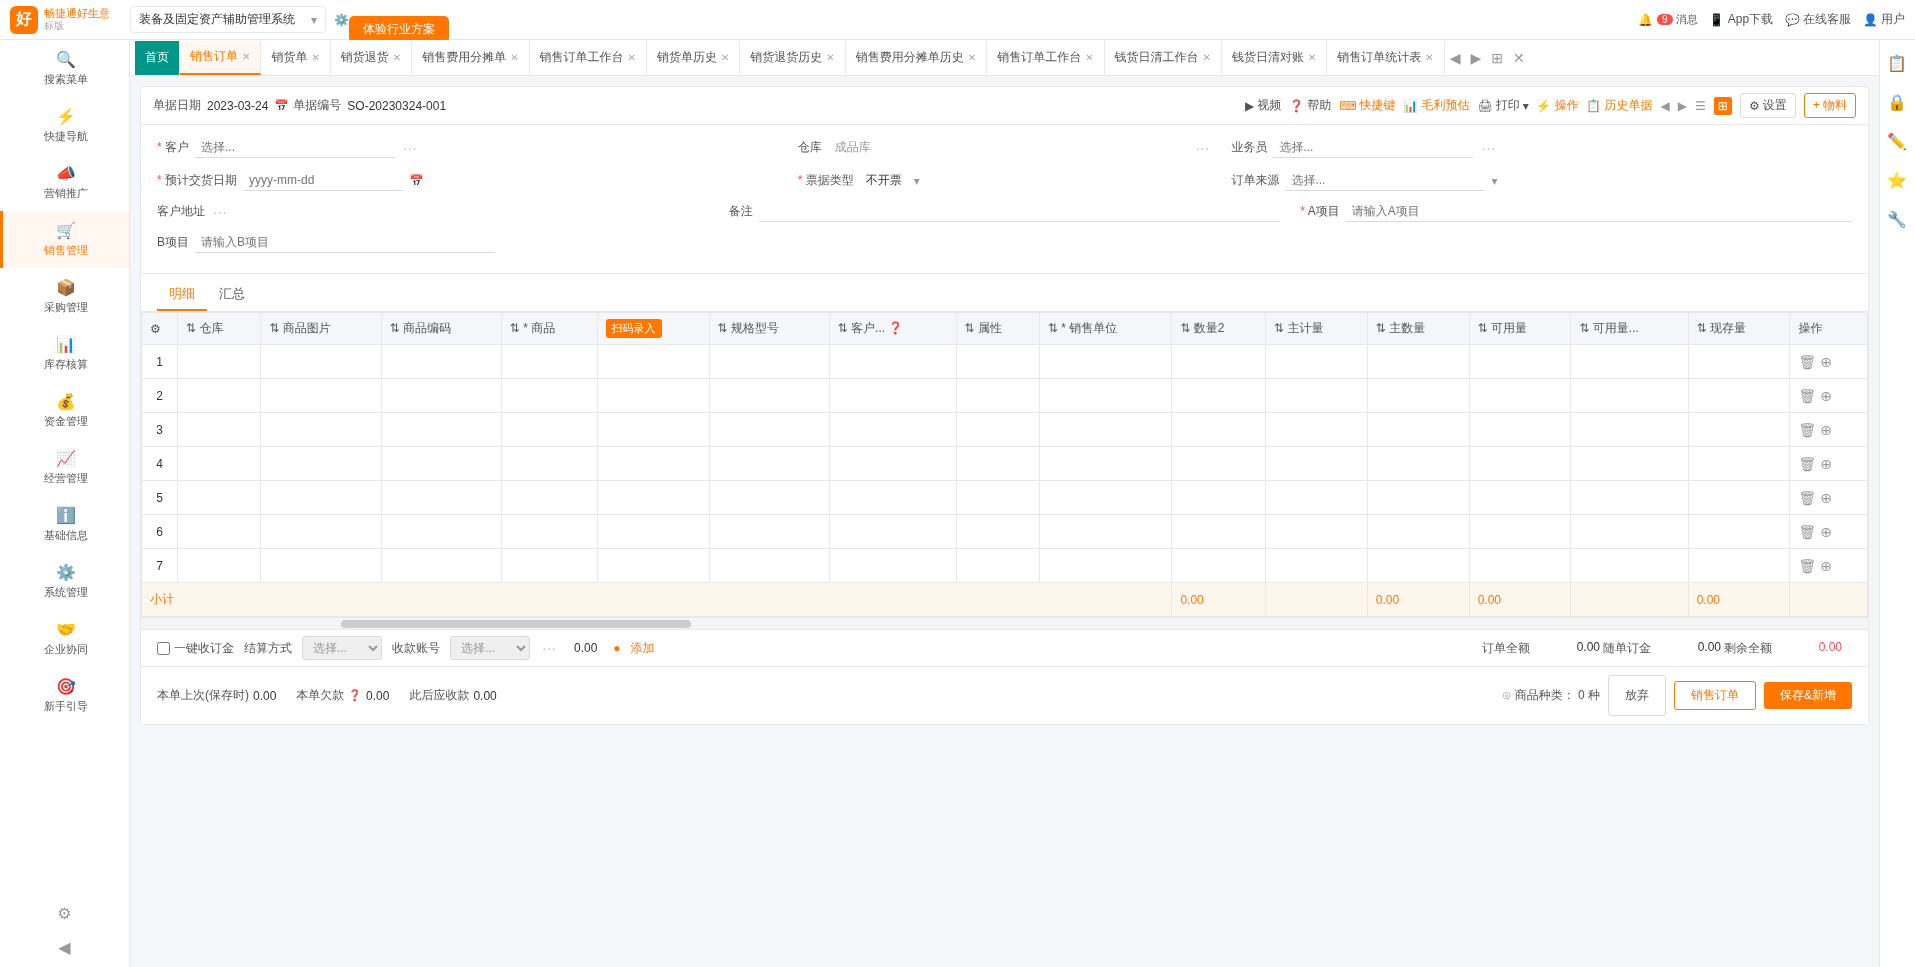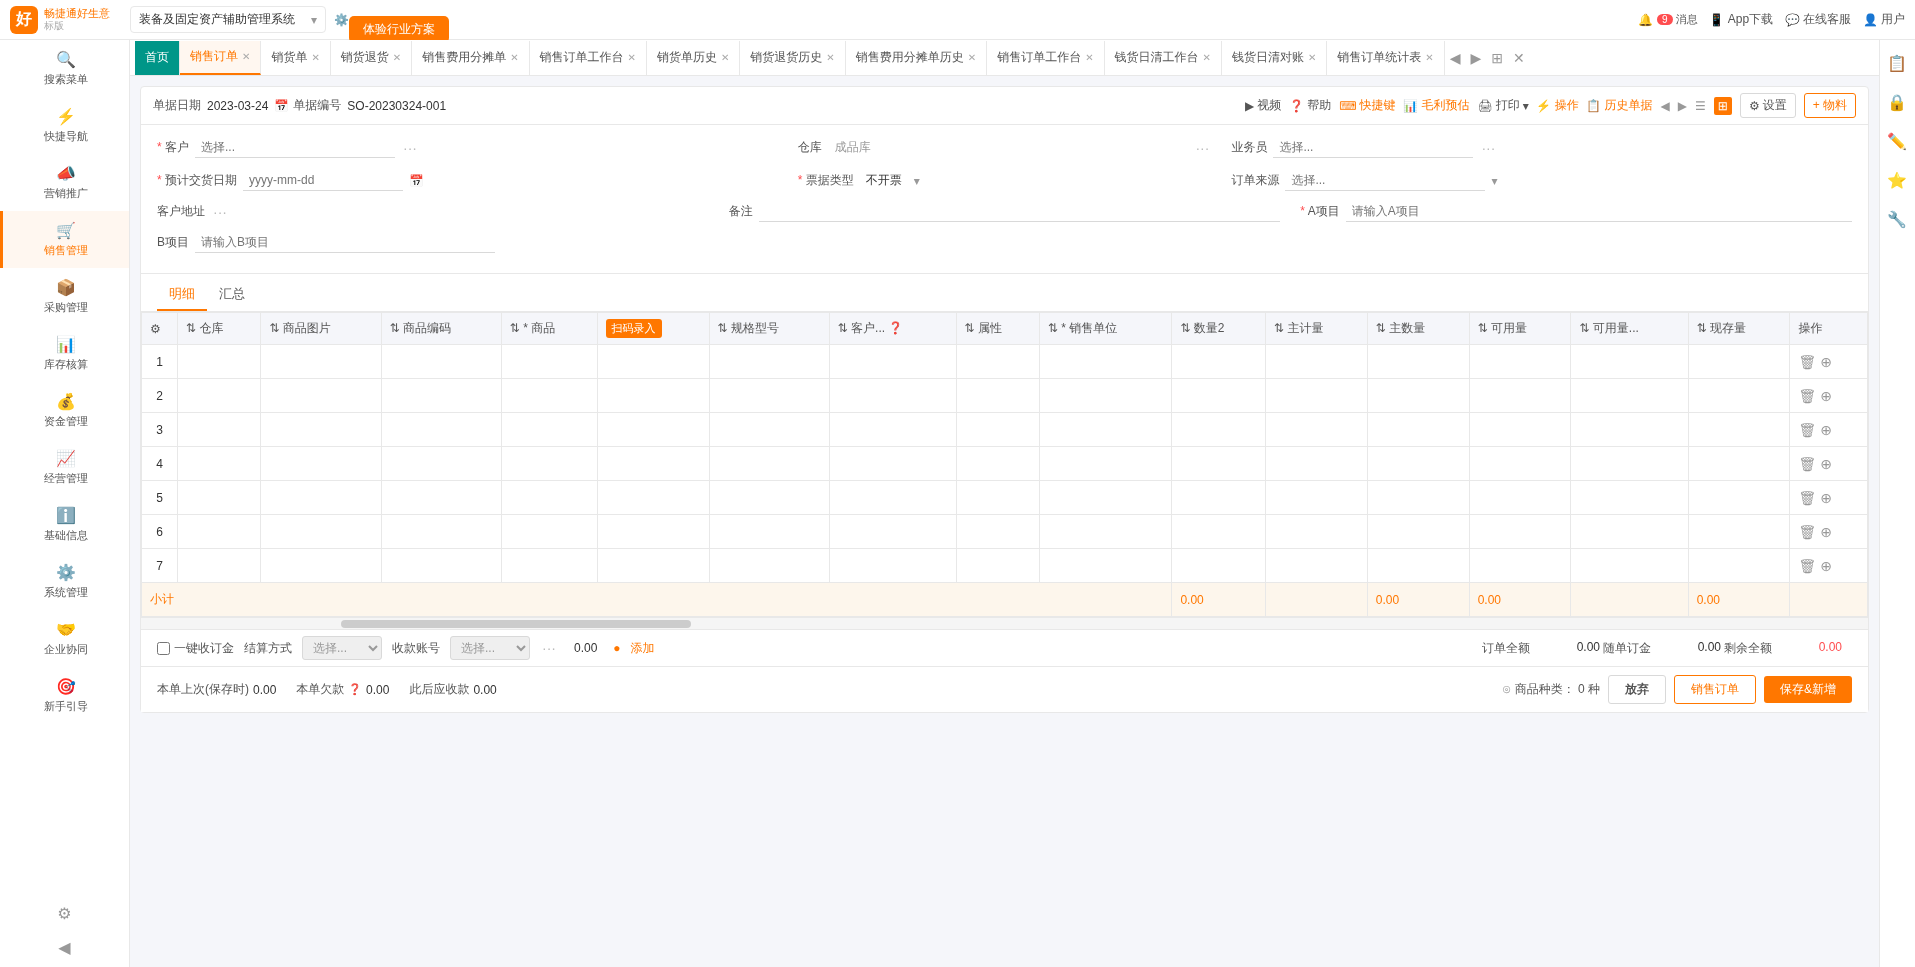--- a/index.html
+++ b/index.html
@@ -74,21 +74,21 @@
     .action-btns { display: flex; gap: 4px; }
     .action-btn { background: none; border: none; cursor: pointer; color: #999; font-size: 14px; }
     .subtotal-row td { background: #fdf6ec; color: #ff7700; font-weight: 500; }
     .subtotal-label { color: #ff7700; }
 
     
     .bottom-bar { display: flex; align-items: center; padding: 8px 16px; border-top: 1px solid #e8e8e8; gap: 20px; background: #fff; }
     .bottom-field { display: flex; align-items: center; gap: 4px; font-size: 12px; color: #555; }
     .bottom-value { color: #333; }
     .bottom-right { margin-left: auto; display: flex; align-items: center; gap: 8px; }
-    .btn-discard { background: #fff; border: 1px solid #d9d9d9; border-radius: 3px; padding: 5px 16px; cursor: pointer; font-size: 12px; color: #555; font-weight: bold; }
+    .btn-discard { background: #fff; border: 1px solid #d9d9d9; border-radius: 3px; padding: 11px 16px; cursor: pointer; font-size: 12px; color: #555; }
     .btn-save-draft { background: #fff; border: 1px solid #ff7700; border-radius: 3px; padding: 5px 16px; cursor: pointer; font-size: 12px; color: #ff7700; }
     .btn-save-new { background: #ff7700; border: none; border-radius: 3px; padding: 5px 16px; cursor: pointer; font-size: 12px; color: white; }
 
     
     .right-panel { width: 36px; background: #fff; border-left: 1px solid #e8e8e8; display: flex; flex-direction: column; align-items: center; padding-top: 10px; gap: 12px; flex-shrink: 0; }
     .right-panel-icon { cursor: pointer; color: #999; font-size: 16px; padding: 4px; }
 
     
     .scroll-bar-area { height: 12px; background: #f5f5f5; border-top: 1px solid #e8e8e8; }
     .scroll-bar-inner { width: 350px; height: 8px; background: #ccc; border-radius: 4px; margin: 2px 200px; }

